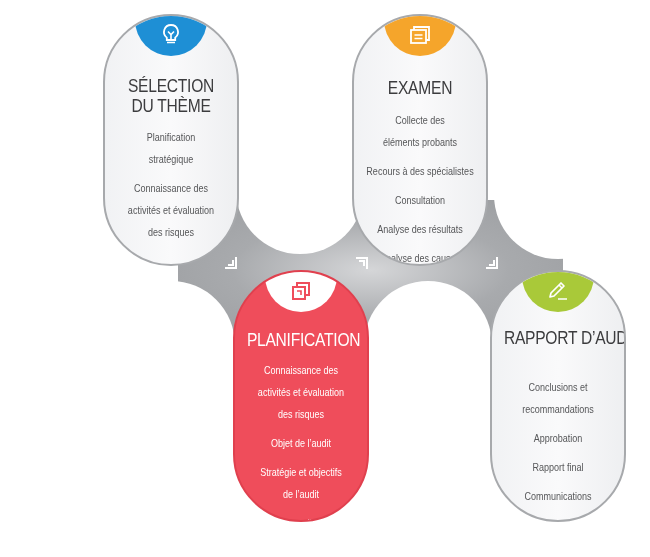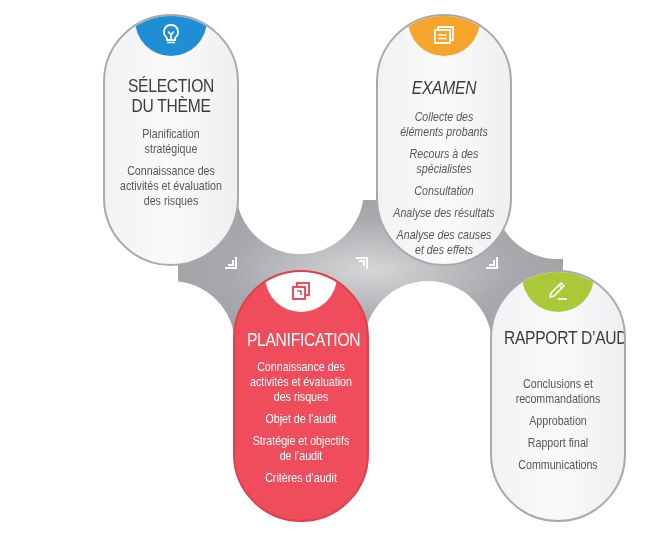--- a/index.html
+++ b/index.html
@@ -12,21 +12,21 @@
   .pill.light { background: linear-gradient(90deg, #f1f2f4 0%, #fafafb 50%, #eeeff1 100%);
                 border: 2px solid #a7a9ac; }
   .pill.red { background: #ef4d5b; border: 2px solid #e0404e; }
   .cap { position: absolute; left: 50%; top: -2px; transform: translateX(-50%);
          width: 72px; height: 42px; border-radius: 0 0 36px 36px;
          display: flex; align-items: center; justify-content: center; padding-top: 0; }
   .cap svg { display: block; }
   .title { position: absolute; left: 0; right: 0; font-size: 19px; line-height: 20px;
            letter-spacing: -0.3px; transform: scaleX(0.82); transform-origin: center;
            white-space: nowrap; }
-  .items { position: absolute; left: -10px; right: -10px; font-size: 13px; line-height: 15px; }
+  .items { position: absolute; left: -10px; right: -10px; font-size: 11px; line-height: 22px; }
   .items .it { margin-bottom: 7px; transform: scaleX(0.82); transform-origin: center; }
   .light .title { color: #3c3c3e; }
   .light .items { color: #565759; }
   .red .title, .red .items { color: #ffffff; }
   .arrow { position: absolute; width: 14px; height: 14px; }
 </style>
 </head>
 <body>
 
 <div class="stage">
@@ -62,21 +62,21 @@
     </div>
     <div class="items" style="top:110px;">
       <div class="it" style="white-space:pre-line;">Planification
 stratégique</div>
       <div class="it" style="white-space:pre-line;">Connaissance des
 activités et évaluation
 des risques</div>
     </div>
   </div>
 
-  <div class="pill light" style="left:348px; top:14px;font-style:italic;">
+  <div class="pill light" style="left:324px; top:14px;">
     <div class="cap" style="background:#f5a52b;">
       <svg width="24" height="22" viewBox="0 0 24 22">
         <rect x="3" y="6" width="15" height="13" fill="none" stroke="#fff" stroke-width="1.8"></rect>
         <path d="M6 6 V3 H21 V16 H18" fill="none" stroke="#fff" stroke-width="1.8"></path>
         <line x1="6.5" y1="11" x2="14.5" y2="11" stroke="#fff" stroke-width="1.6"></line>
         <line x1="6.5" y1="14.5" x2="14.5" y2="14.5" stroke="#fff" stroke-width="1.6"></line>
       </svg>
     </div>
     <div class="title" style="top:62px;">
       <div>EXAMEN</div>

